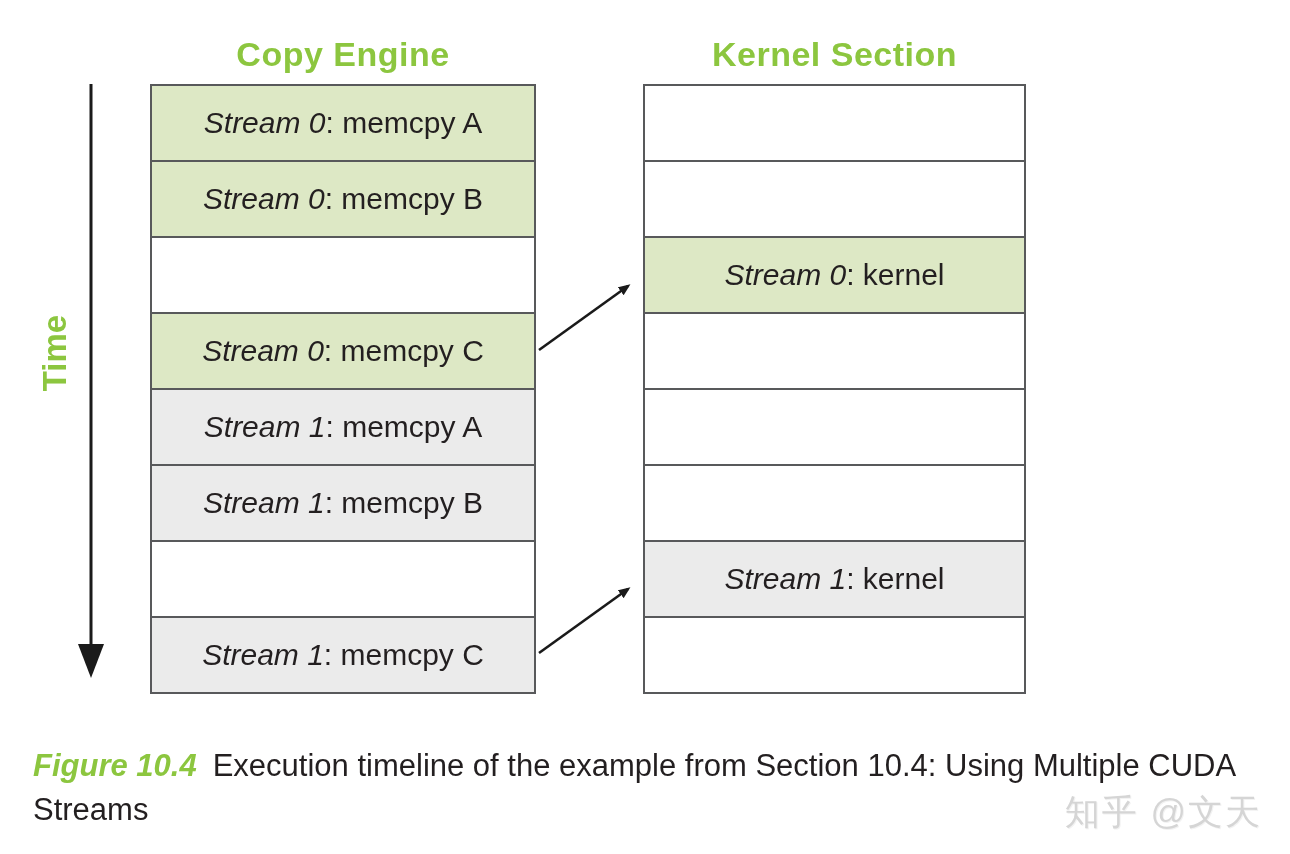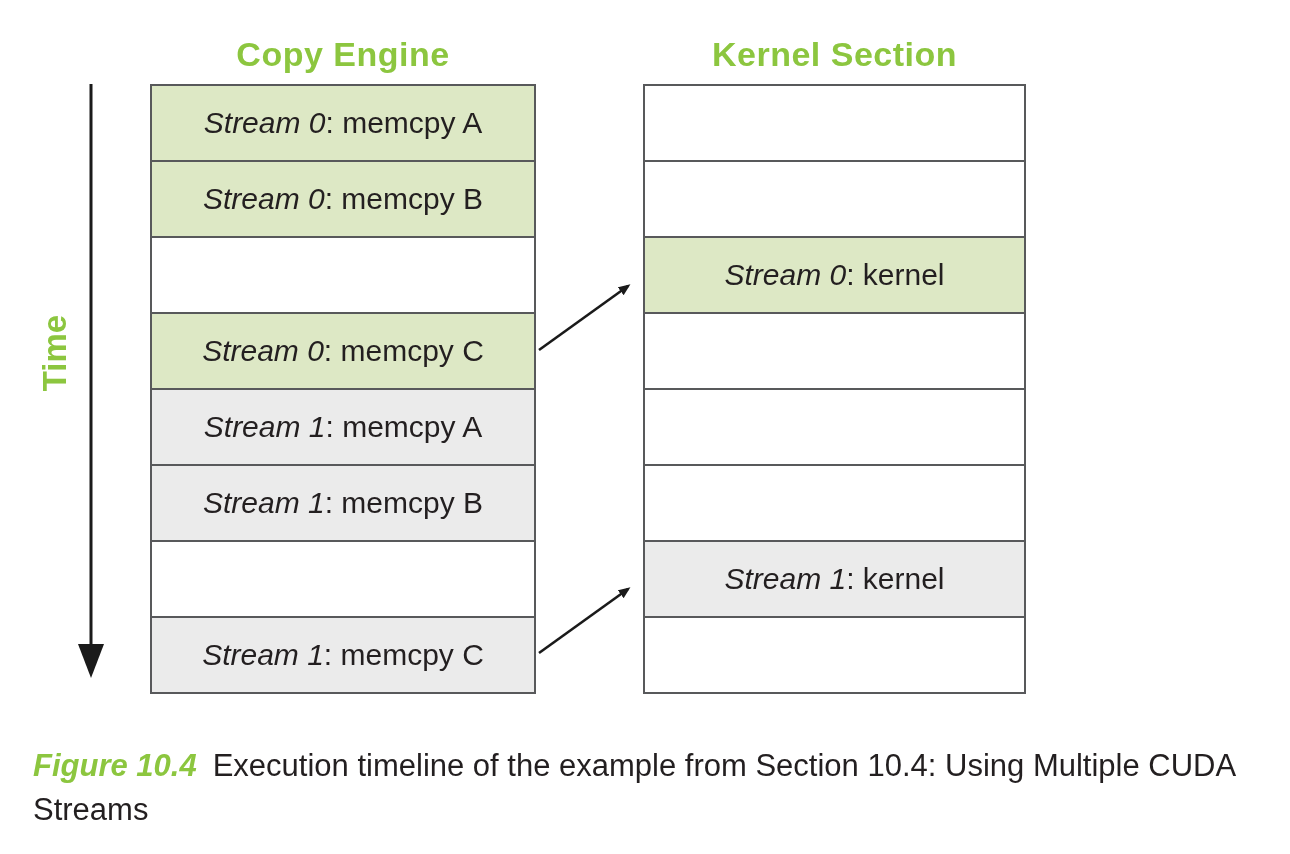--- a/index.html
+++ b/index.html
@@ -159,14 +159,15 @@
     <div class="cell"><span class="stream"></span><span class="task"></span></div>
     <div class="cell"><span class="stream"></span><span class="task"></span></div>
     <div class="cell" style="background: rgb(235, 235, 235);"><span class="stream">Stream 1</span><span class="task">: kernel</span></div>
     <div class="cell"><span class="stream"></span><span class="task"></span></div>
   </div>
 
   <div class="caption">
     <span class="fig-label">Figure 10.4</span><span class="cap-text">Execution timeline of the example from Section 10.4: Using Multiple CUDA Streams</span>
   </div>
 
+  <div class="watermark">知乎 @文天</div>
 
 </div>
 
 </body></html>

